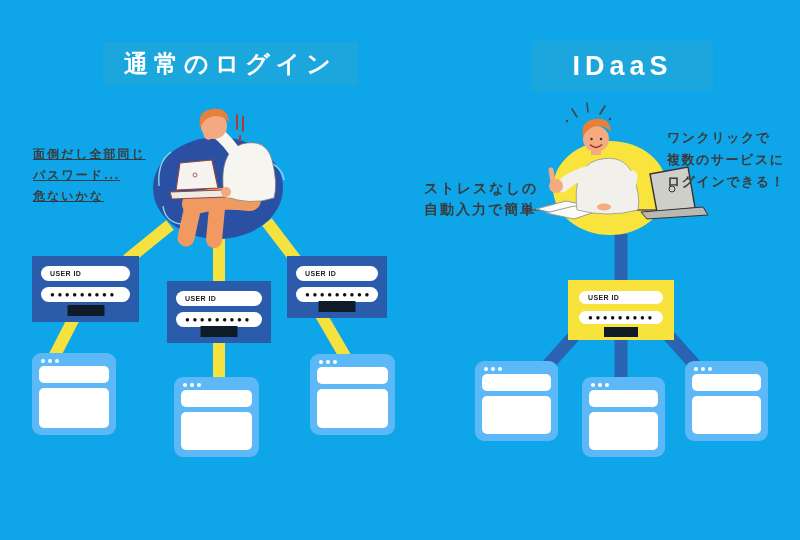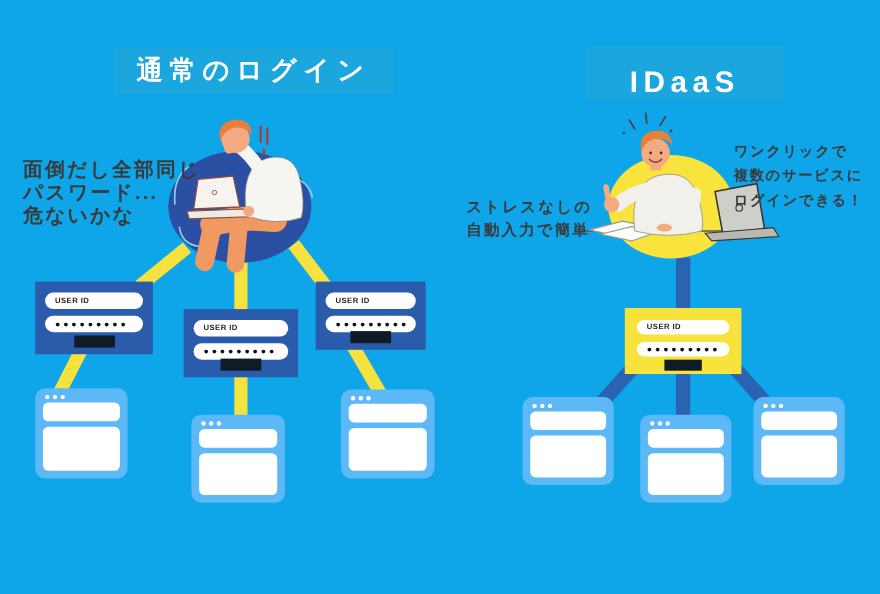--- a/index.html
+++ b/index.html
@@ -4,25 +4,25 @@
 <style>
   * { margin:0; padding:0; box-sizing:border-box; }
   html,body { background:#ffffff; }
   body { font-family:"Liberation Sans","DejaVu Sans",sans-serif; }
   .canvas { position:relative; width:800px; height:540px; background:#0ea5e9; overflow:hidden; }
 
   
   .banner { position:absolute; display:flex; align-items:center; justify-content:center;
             background:#1BA7DD; color:#ffffff; font-weight:bold; z-index:4; }
   .banner-left  { left:103px; top:42px; width:255px; height:43px; font-size:24px; letter-spacing:6px; }
-  .banner-right { left:532px; top:41px; width:181px; height:50px; font-size:27px; letter-spacing:5px;align-items:flex-end; }
+  .banner-right { left:532px; top:41px; width:181px; height:50px; font-size:27px; letter-spacing:5px; }
 
   
   .speech { position:absolute; white-space:pre-line; color:#3A3A3A; font-weight:bold; z-index:4; }
-  .speech-worry     { left:21px;  top:144px; font-size:18px; line-height:21px; letter-spacing:2px; }
+  .speech-worry     { left:33px;  top:144px; font-size:12px; line-height:21px; letter-spacing:2px;text-decoration:underline; }
   .speech-remember  { left:288px; top:132px; font-size:14px; line-height:20px; letter-spacing:2px; }
   .speech-nostress  { left:424px; top:178px; font-size:14px; line-height:21px; letter-spacing:2px; }
   .speech-oneclick  { left:667px; top:127px; font-size:13px; line-height:22px; letter-spacing:1.5px; }
 
   
   .connectors { position:absolute; left:0; top:0; z-index:1; }
   .persons    { position:absolute; z-index:2; }
 
   
   .login-form { position:absolute; z-index:3; }

